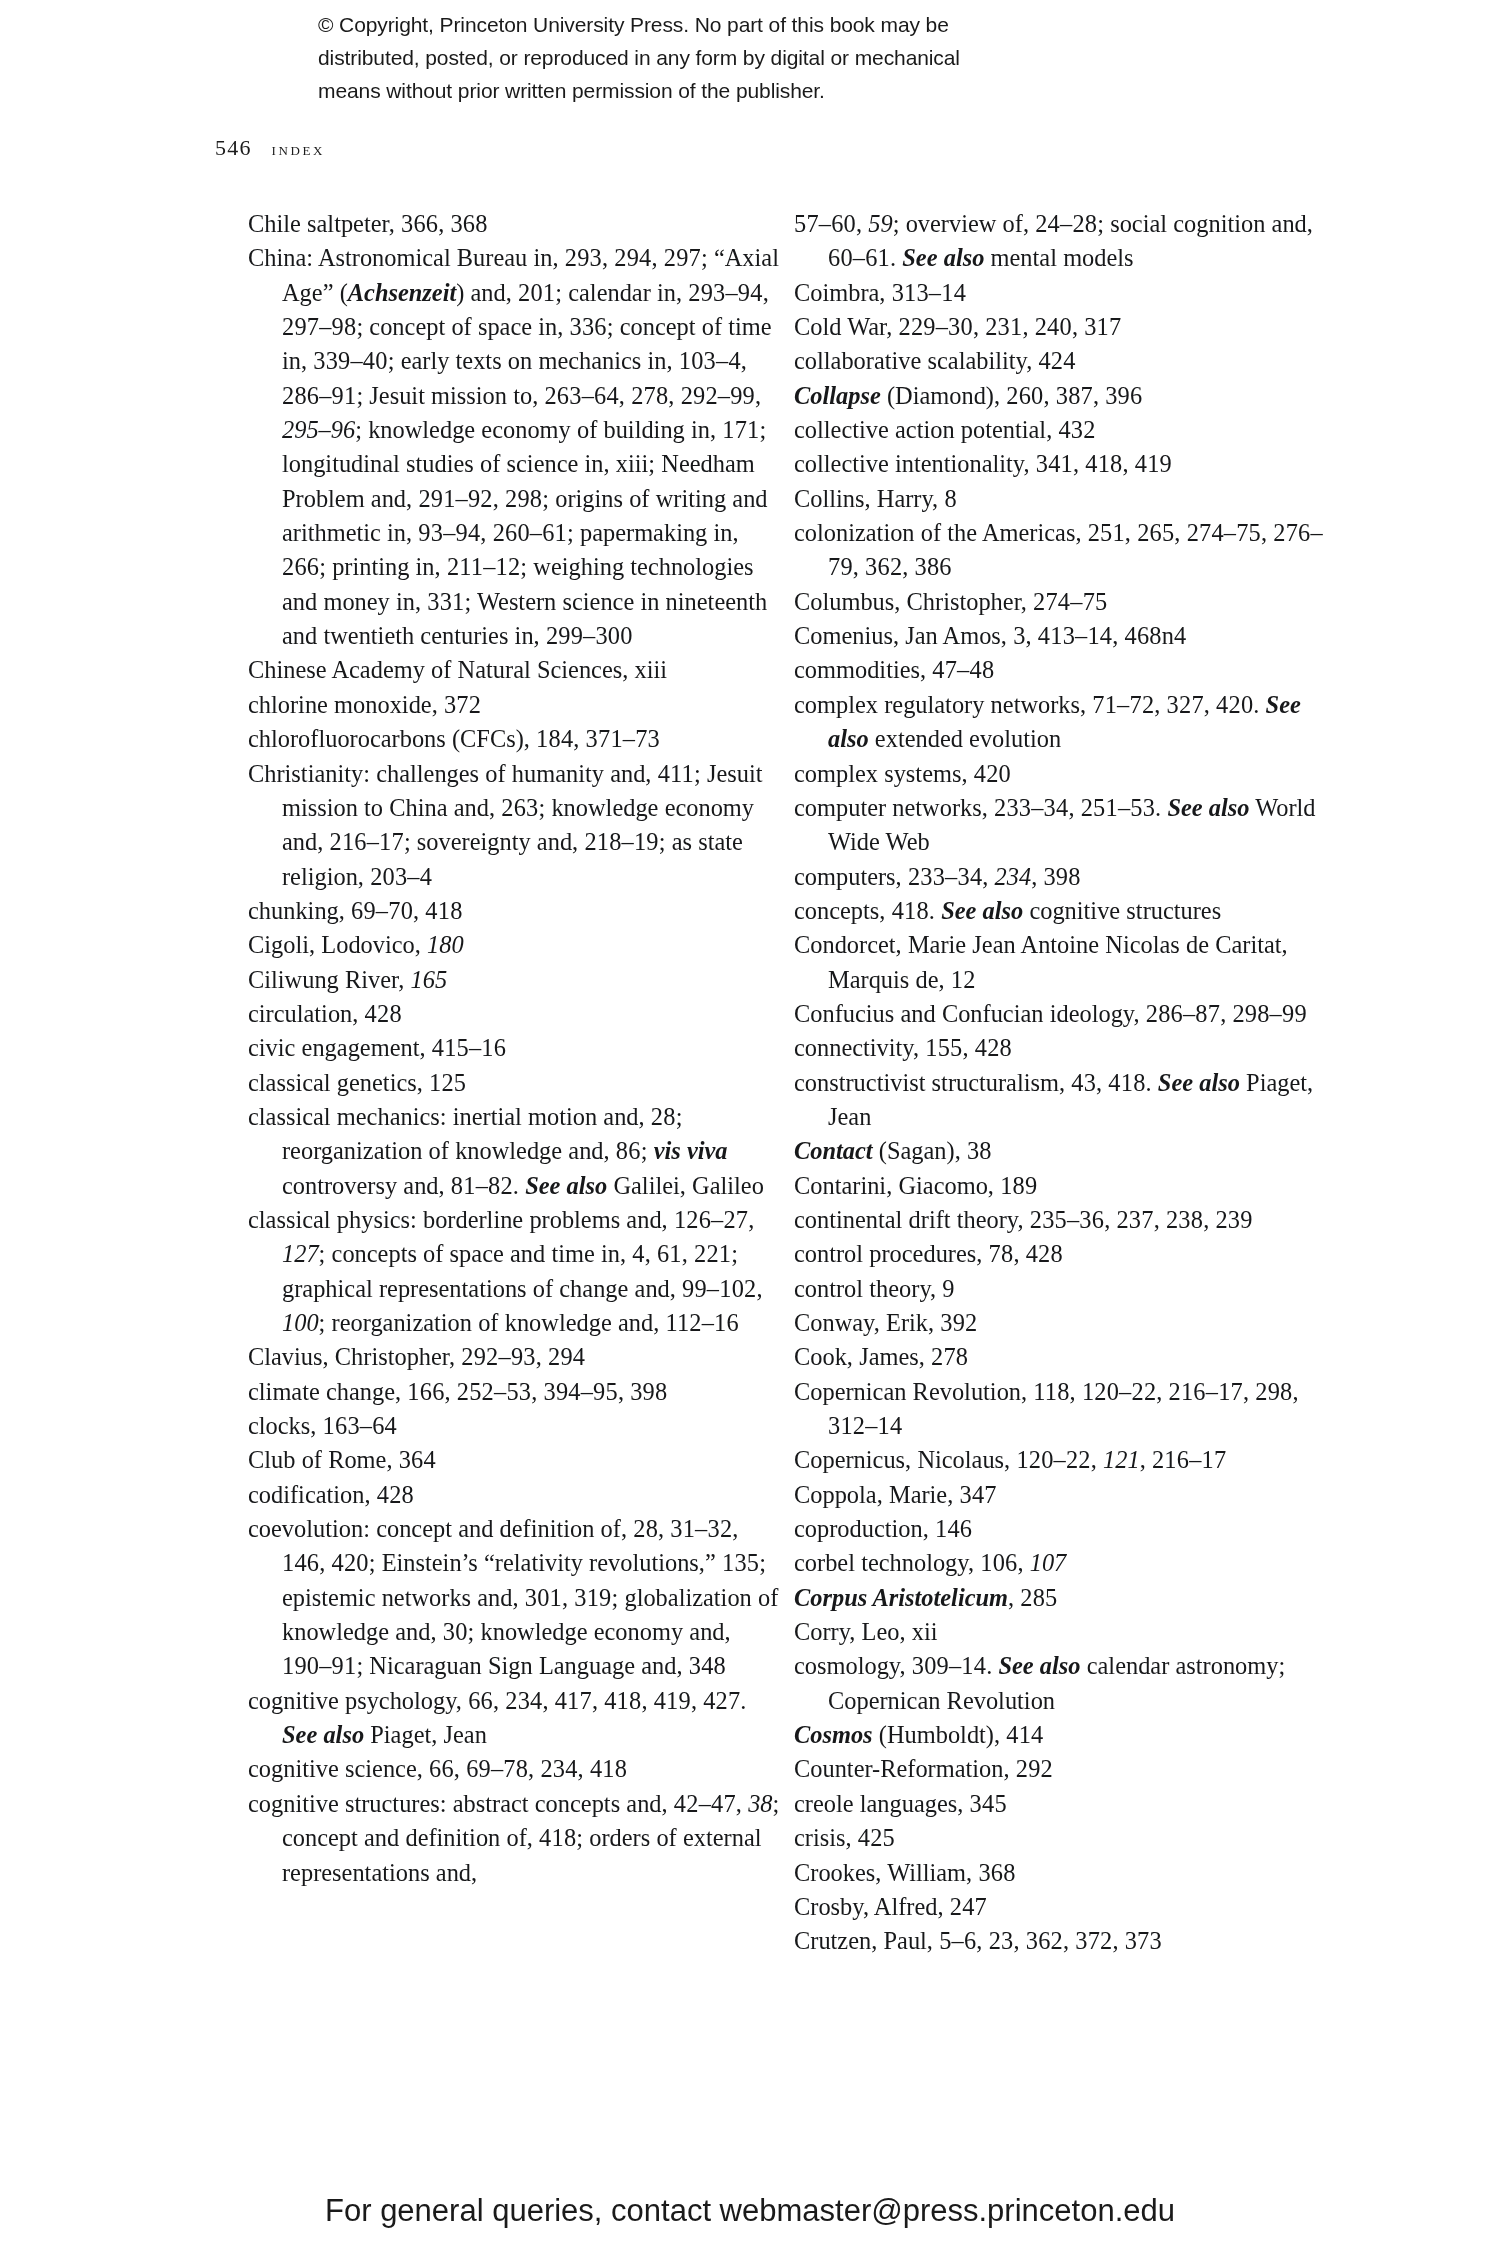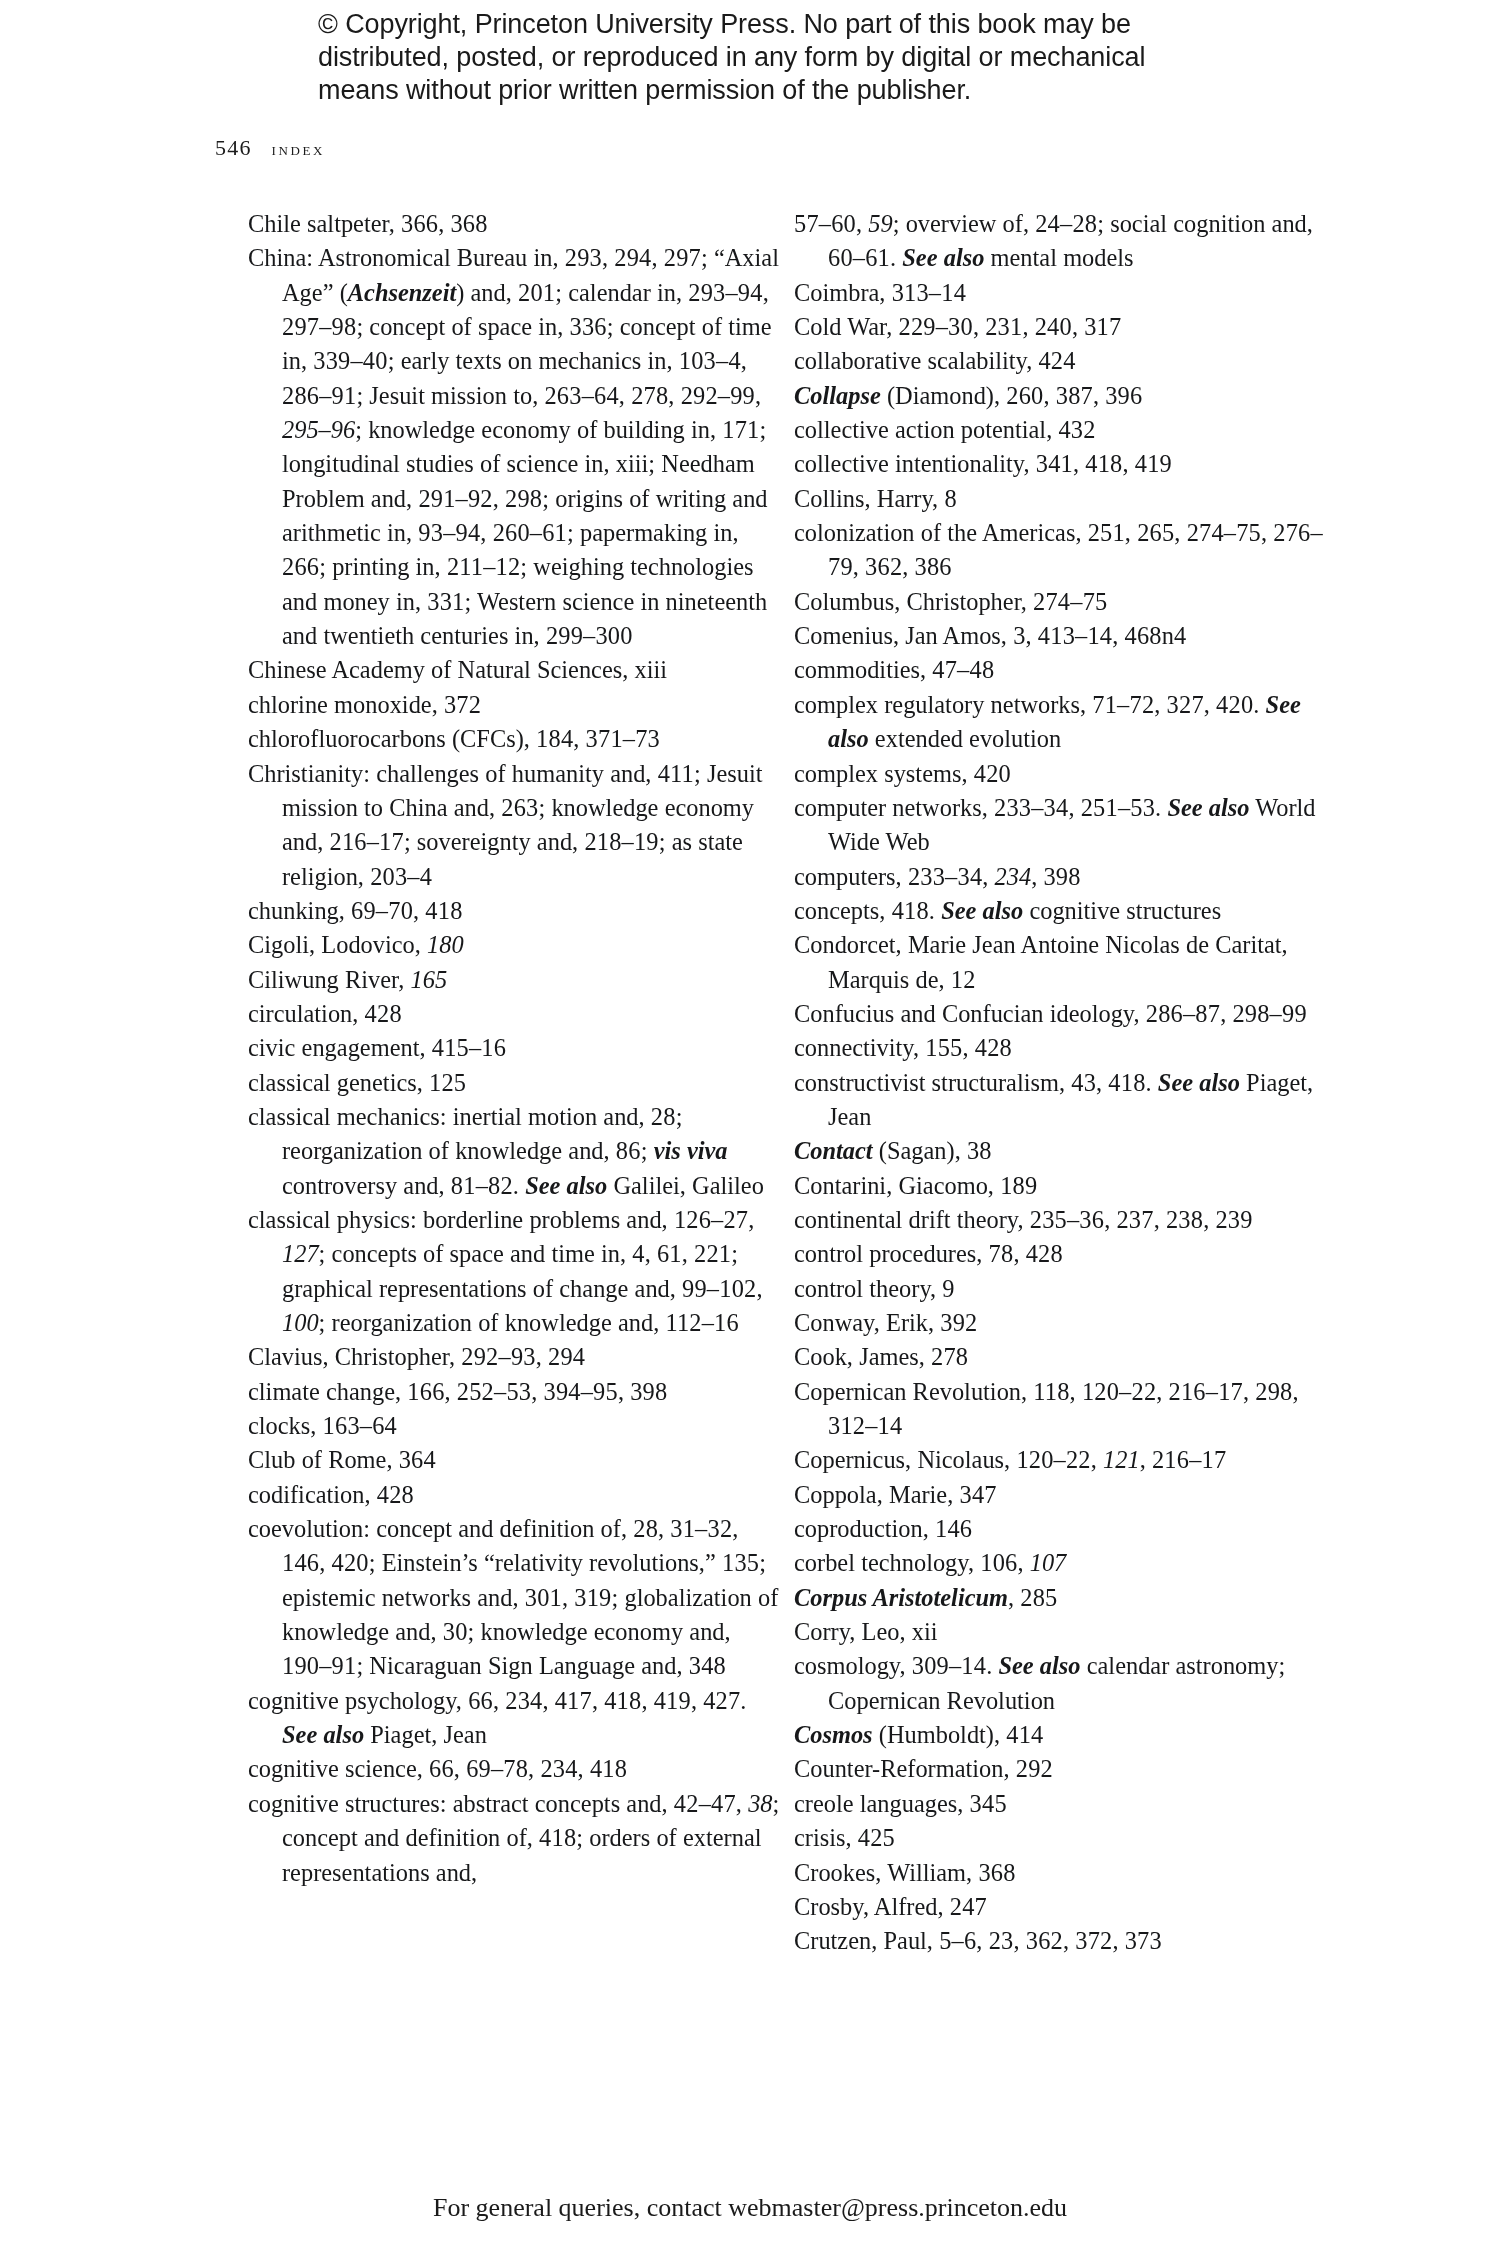--- a/index.html
+++ b/index.html
@@ -16,21 +16,21 @@
     overflow: hidden;
   }
 
   
   .copyright-band {
     position: absolute;
     left: 318px;
     top: 8px;
     width: 860px;
     font-family: "Liberation Sans", "DejaVu Sans", sans-serif;
-    font-size: 27px;
+    font-size: 21px;
     line-height: 33px;
     color: #1a1a1a;
     letter-spacing: -0.1px;
   }
   .copyright-band div { white-space: nowrap; }
 
   
   .running-head {
     position: absolute;
     left: 215px;
@@ -88,22 +88,22 @@
     font-feature-settings: "onum" 1;
   }
 
   
   .footer-band {
     position: absolute;
     left: 0;
     top: 2193px;
     width: 1500px;
     text-align: center;
-    font-family: Liberation Serif, serif;
-    font-size: 26px;
+    font-family: Liberation Sans, sans-serif;
+    font-size: 31px;
     color: #1a1a1a;
   }
 </style>
 </head>
 <body>
 
 <div class="copyright-band">
   <div>© Copyright, Princeton University Press. No part of this book may be</div>
   <div>distributed, posted, or reproduced in any form by digital or mechanical</div>
   <div>means without prior written permission of the publisher.</div>

